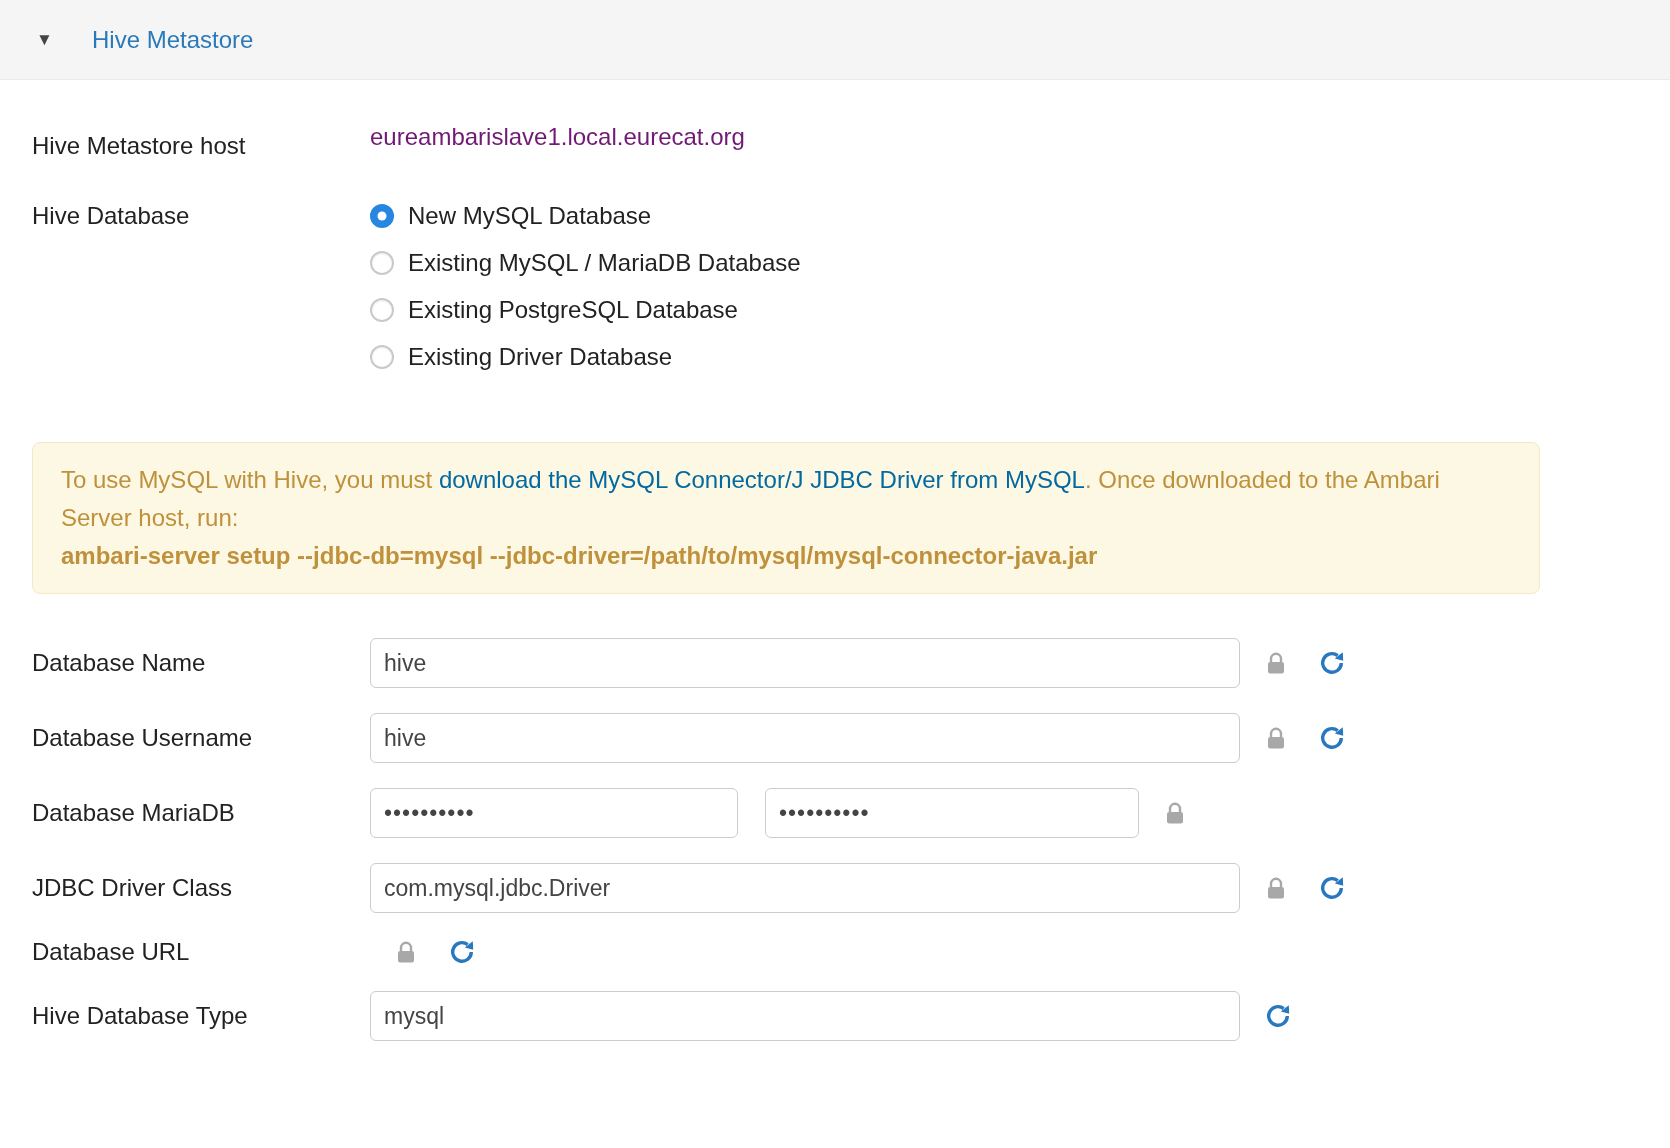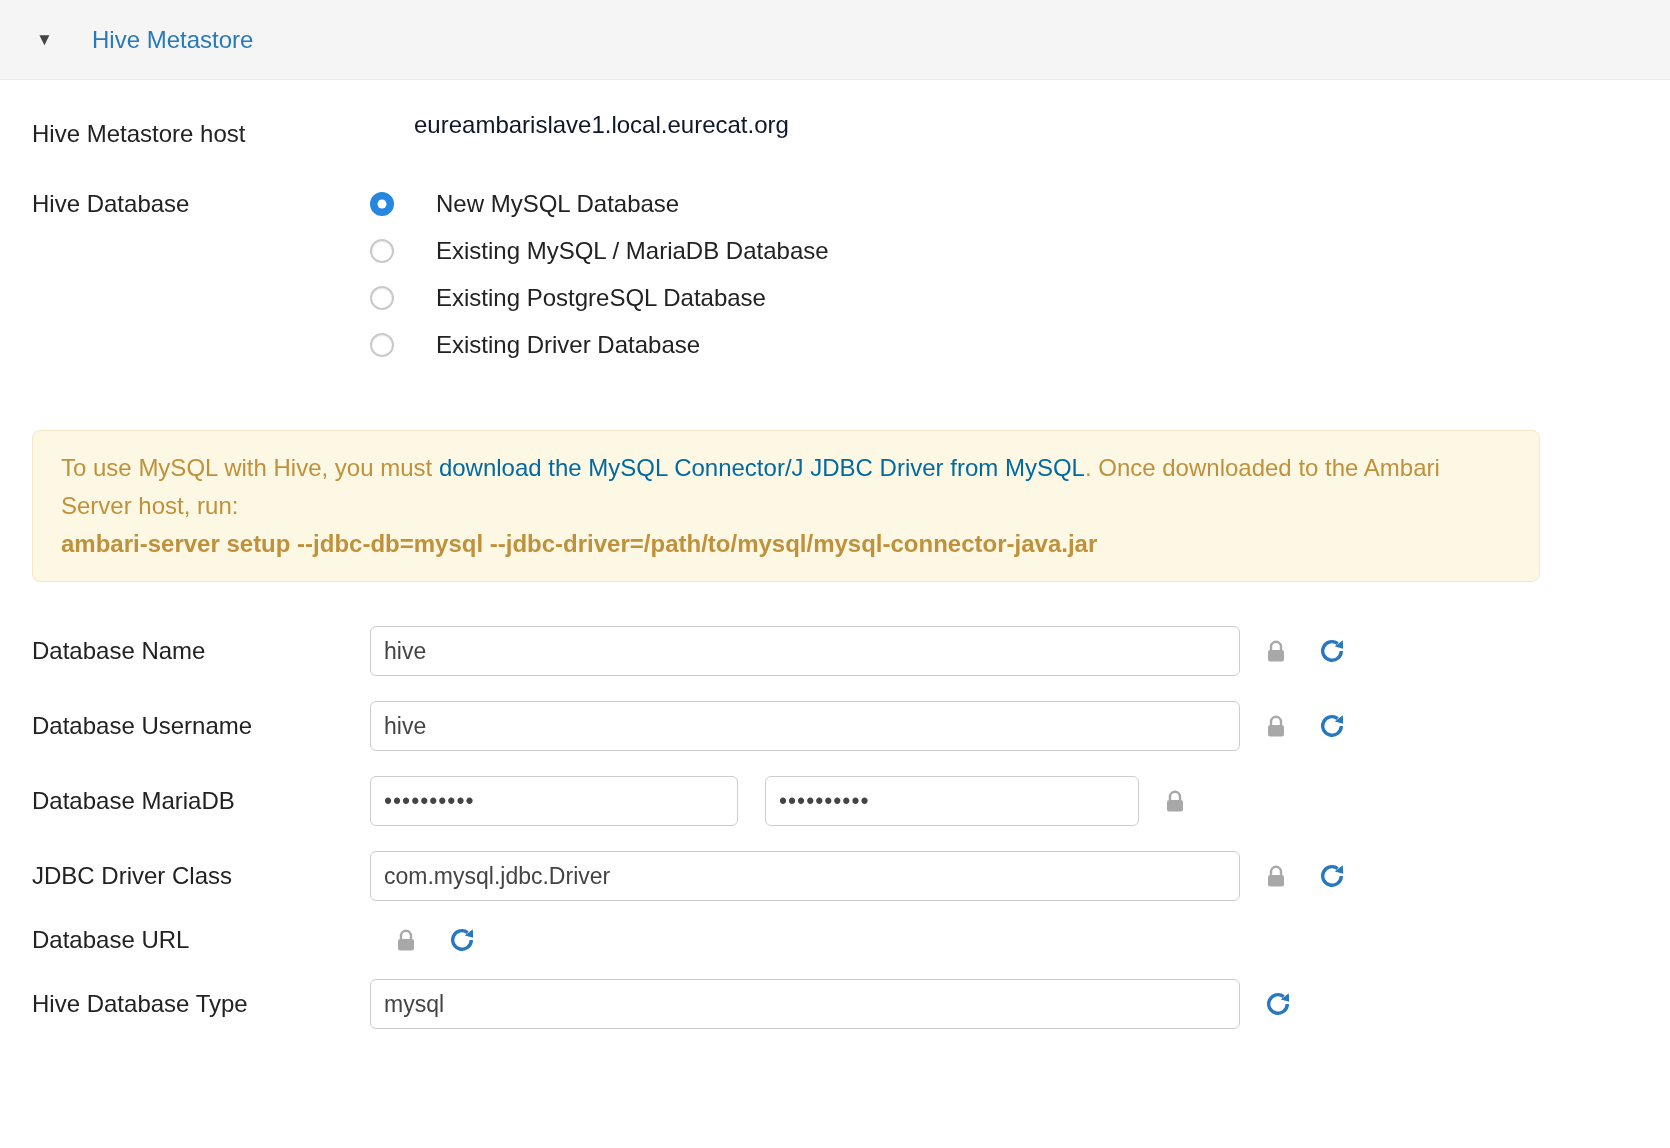--- a/index.html
+++ b/index.html
@@ -11,26 +11,26 @@
   }
   .section-header {
     height:80px; background:#f5f5f5; border-bottom:1px solid #ebebeb;
     display:flex; align-items:center; padding-left:36px;
   }
   .caret { font-size:17px; color:#444; width:56px; cursor:pointer; user-select:none; }
   .section-title { font-size:24px; color:#2a7ab9; cursor:pointer; }
   .content { padding-left:32px; }
   .form-row { display:flex; }
   .row-label { width:338px; font-size:24px; color:#222; flex-shrink:0; }
-  .host-row { margin-top:38px; align-items:flex-start;gap:44px; }
+  .host-row { margin-top:50px; align-items:flex-start; }
   .host-row .row-label { line-height:32px; }
-  .static-value { font-size:24px; color:#0f172a; line-height:32px; margin-top:-9px; }
+  .static-value { font-size:24px; color:#701a75; line-height:32px; margin-top:-9px; }
   .db-row { margin-top:30px; align-items:flex-start; }
   .db-row .row-label { line-height:47px; }
-  .radio-option { height:47px; display:flex; align-items:center; cursor:pointer;gap:28px; }
+  .radio-option { height:47px; display:flex; align-items:center; cursor:pointer; }
   .radio {
     width:24px; height:24px; border-radius:50%;
     border:2px solid #c9c9c9; background:#fff;
     margin-right:14px; position:relative; flex-shrink:0;
     box-shadow: inset 0 1px 2px rgba(0,0,0,0.08);
   }
   .radio.selected { border-color:#2787e0; background:#2787e0; box-shadow:none; }
   .radio.selected::after {
     content:''; position:absolute; width:9px; height:9px; border-radius:50%;
     background:#fff; top:50%; left:50%; transform:translate(-50%,-50%);

